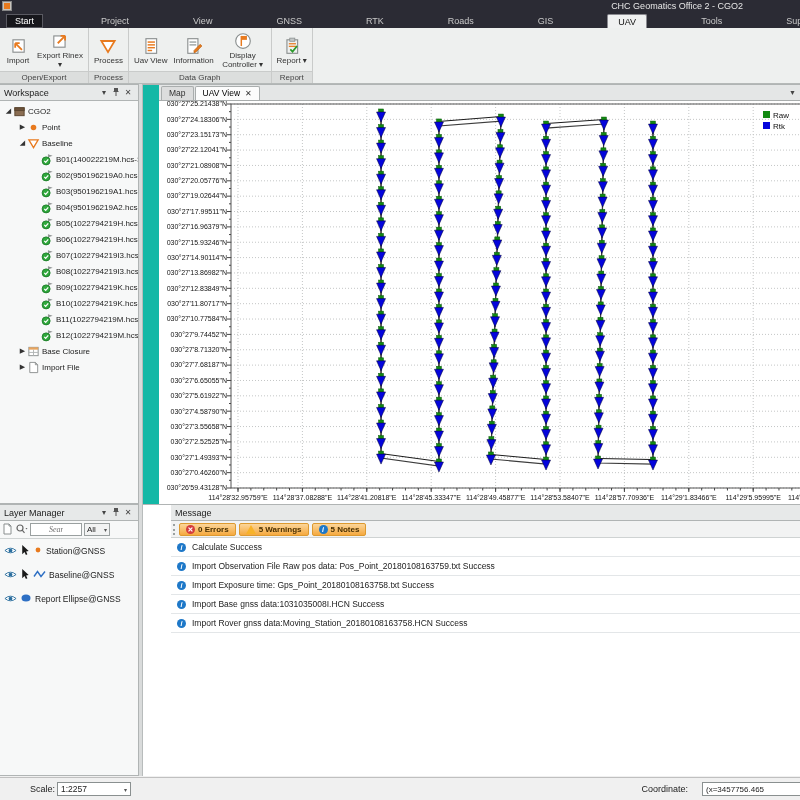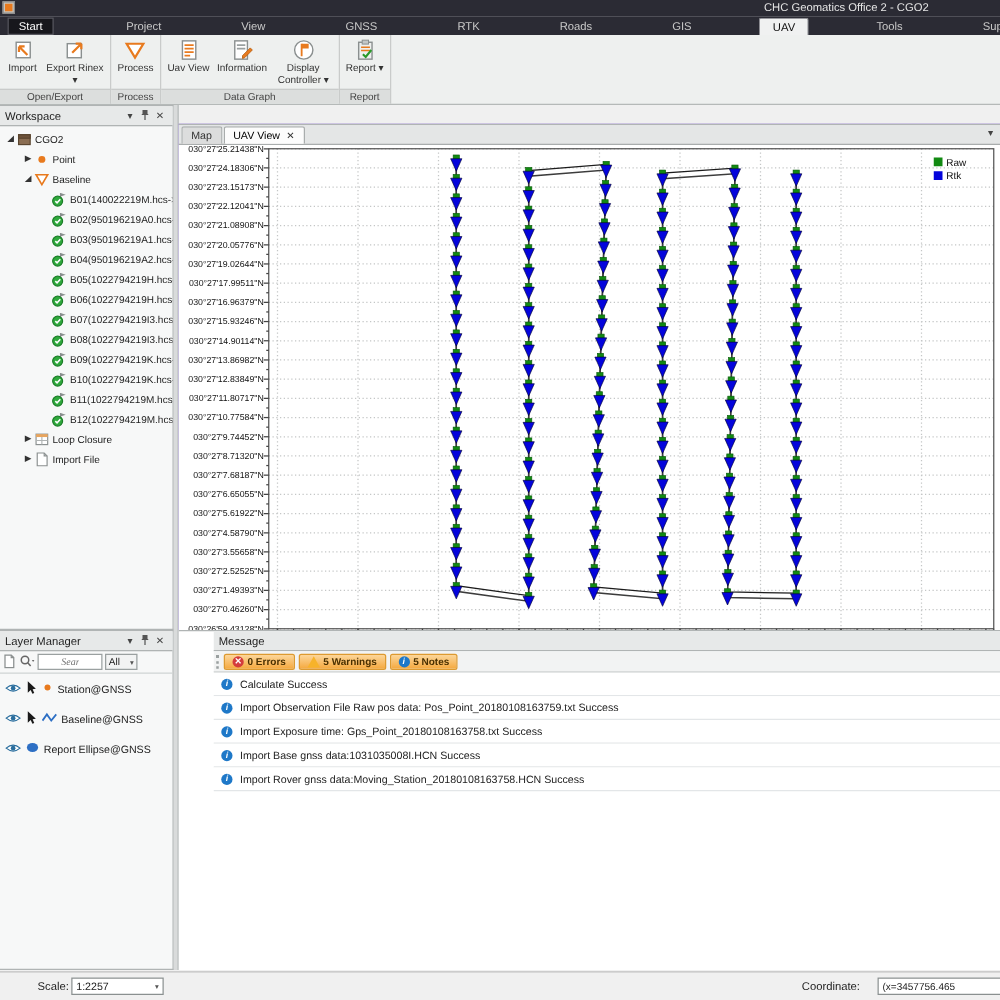--- a/index.html
+++ b/index.html
@@ -14,41 +14,41 @@
 
   
   .menu-tabs { position:absolute; left:0; top:13px; width:800px; height:15px; background:#2b2b34; display:flex; align-items:flex-end; padding-left:6px;gap:44px; }
   .menu-tab { color:#c9c9c9; font-size:9px; padding:2px 10px 1px 10px; height:14px; cursor:default; }
   .menu-tab.start { background:#17171c; border:1px solid #5a5a62; color:#fff; margin-right:4px; padding:1px 8px; }
   .menu-tab.active { background:#f0f1f1; color:#111; border:1px solid #8a8a90; border-bottom:none; border-radius:2px 2px 0 0; }
 
   
   .ribbon { position:absolute; left:0; top:28px; width:800px; height:56px; background:#eef0ef; border-bottom:1px solid #b5b9b8; display:flex; }
   .rgroup { display:flex; flex-direction:column; border-right:1px solid #c9cbca; }
-  .rbtns { flex:1; display:flex; align-items:flex-start; padding:2px 2px 0 2px; }
+  .rbtns { flex:1; display:flex; align-items:center; padding:2px 2px 0 2px; }
   .rbtn { display:flex; flex-direction:column; align-items:center; background:none; border:none; padding:1px 3px; min-width:32px; max-width:52px; font-family:inherit; }
   .rbtn svg { display:block; margin-bottom:1px; }
   .rbtn .blabel { font-size:8px; color:#333; line-height:9px; text-align:center; }
   .rlabel { height:12px; background:#dcdedd; border-top:1px solid #c9cbca; font-size:8px; color:#444; text-align:center; line-height:11px; padding:0 4px; }
 
   
   .panel-header { height:16px; background:#e7e9e9; border-bottom:1px solid #b0b4b4; display:flex; align-items:center; padding:0 4px; font-size:9px; color:#222; }
   .ph-title { flex:1; }
   .ph-ic { width:12px; text-align:center; color:#444; font-size:8px; cursor:default; }
 
   .workspace { position:absolute; left:0; top:84px; width:139px; height:420px; background:#f7f8f8; border:1px solid #b0b4b4; border-left:none; }
   .tree { padding-top:2px; }
   .trow { height:16px; display:flex; align-items:center; white-space:nowrap; overflow:hidden; font-size:8px; color:#222; }
   .texp { width:9px; display:inline-block; text-align:center; font-size:7px; color:#333; font-family:"DejaVu Sans",sans-serif; flex:none; }
   .tic { width:13px; height:13px; flex:none; margin-right:2px; }
 
   .v-splitter { position:absolute; left:139px; top:84px; width:4px; height:420px; background:#d9dbdb; border-right:1px solid #b8bcbc; }
 
   
-  .main { position:absolute; left:143px; top:99px; width:657px; height:420px; background:#8b5cf6; border-top:1px solid #b0b4b4; }
+  .main { position:absolute; left:143px; top:84px; width:657px; height:420px; background:#14b8a6; border-top:1px solid #b0b4b4;padding-left:16px; }
   .doc-tabs { position:relative; height:16px; background:#e4e6e6; border-bottom:1px solid #a9adad; display:flex; align-items:flex-end; padding-left:2px; }
   .dtab { font-size:8.5px; color:#333; background:#dcdddd; border:1px solid #a9adad; border-bottom:none; padding:1px 7px 2px 7px; margin-right:1px; border-radius:2px 2px 0 0; }
   .dtab.active { background:#fcfcfc; color:#000; }
   .dtab .close-x { margin-left:5px; color:#333; font-size:8px; }
   .dt-drop { position:absolute; right:4px; top:4px; font-size:7px; color:#444; }
   .chartwrap { position:relative; width:657px; height:403px; background:#fff; overflow:hidden; }
 
   
   .layerman { position:absolute; left:0; top:504px; width:139px; height:272px; background:#f7f8f8; border:1px solid #b0b4b4; border-left:none; }
   .lm-toolbar { height:18px; display:flex; align-items:center; padding:0 2px; border-bottom:1px solid #cfd3d3; gap:2px; }
@@ -344,21 +344,21 @@
         <span>B12(1022794219M.hcs-&gt;1</span>
       </div>
       <div class="trow" style="padding-left: 18px;">
         <span class="texp">▶</span>
         <span class="tic"><svg width="13" height="13" viewBox="0 0 14 14">
             <rect x="2" y="2.5" width="10" height="9" fill="#fff" stroke="#8a8f8f"></rect>
             <rect x="2" y="2.5" width="10" height="2.5" fill="#e8a55e"></rect>
             <line x1="2" y1="8" x2="12" y2="8" stroke="#b0b4b4"></line>
             <line x1="7" y1="5" x2="7" y2="11.5" stroke="#b0b4b4"></line>
           </svg></span>
-        <span>Loop Closure</span>
+        <span>Base Closure</span>
       </div>
       <div class="trow" style="padding-left: 18px;">
         <span class="texp">▶</span>
         <span class="tic"><svg width="13" height="13" viewBox="0 0 14 14">
             <path d="M3 1.5 h6 l2.5 2.5 v8.5 h-8.5 z" fill="#fff" stroke="#8a8f8f"></path>
             <path d="M9 1.5 v2.5 h2.5" fill="none" stroke="#8a8f8f"></path>
           </svg></span>
         <span>Import File</span>
       </div>
     </div>

